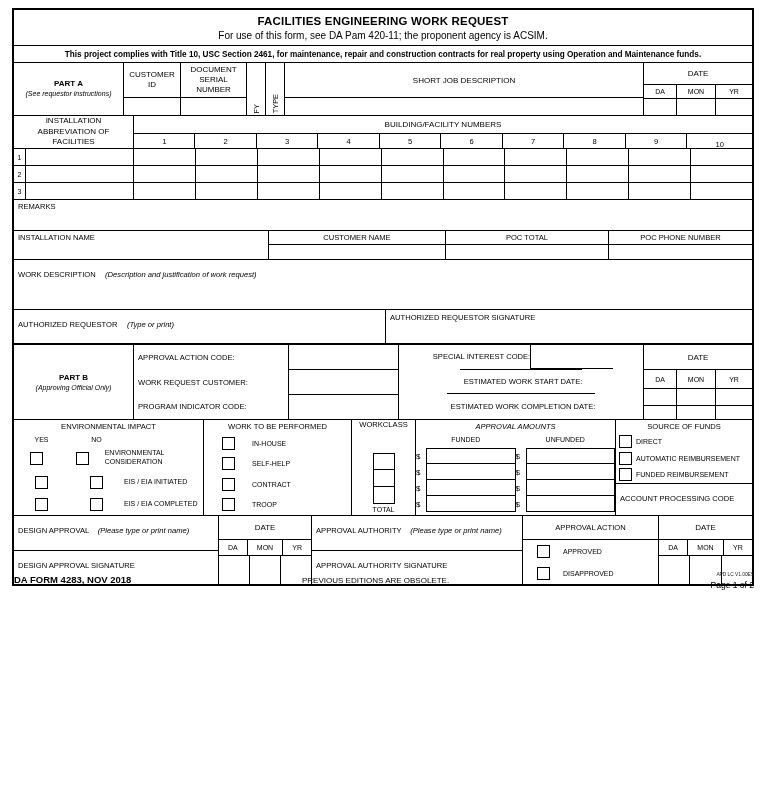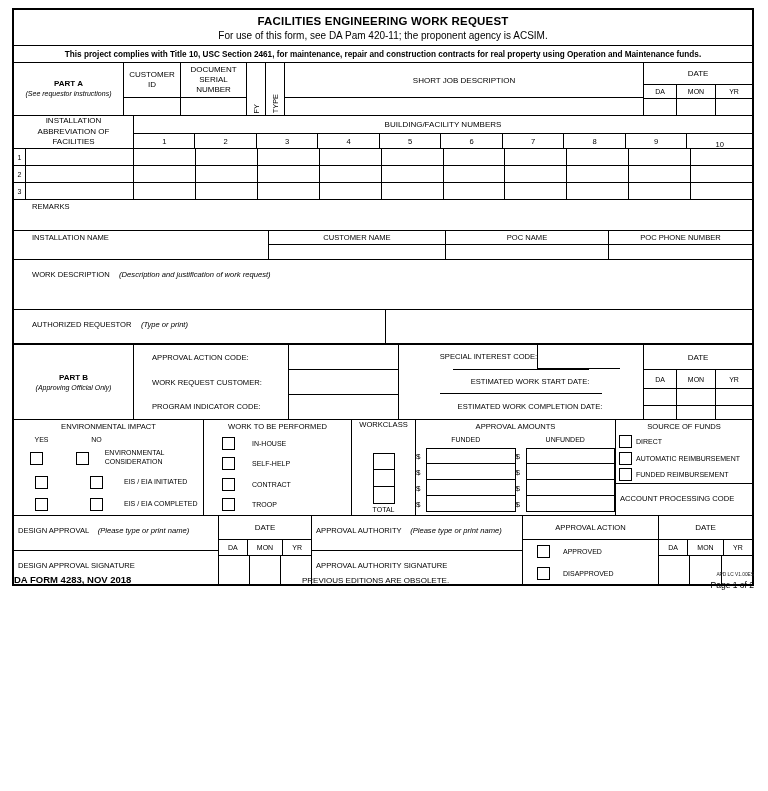--- a/index.html
+++ b/index.html
@@ -25,21 +25,21 @@
   .ital{font-style:italic;}
   .bold{font-weight:bold;}
 
   .titlebox{height:36px;flex-direction:column;justify-content:center;}
   .complybox{height:17px;}
 
   .vert{writing-mode:vertical-rl;transform:rotate(180deg);font-size:7.4px;white-space:nowrap;}
 
   .chk{width:13px;height:13px;border:1px solid #000;box-sizing:border-box;background:#fff;display:inline-block;}
 
-  .pad4{padding-left:18px;}
+  .pad4{padding-left:4px;}
 
   .stack{display:flex;flex-direction:column;}
   .grow{flex:1 1 auto;}
 
   .footer{position:absolute;left:12px;top:572px;width:742px;height:22px;}
   .f-left{position:absolute;left:2px;top:2px;font-size:9.5px;font-weight:bold;}
   .f-mid{position:absolute;left:290px;top:4px;font-size:8px;}
   .f-r1{position:absolute;right:0px;top:0px;font-size:4.8px;color:#222;}
   .f-r2{position:absolute;right:0px;top:8px;font-size:8.5px;}
 
@@ -221,21 +221,21 @@
         <div class="t-lbl pad4" style="padding-top:2px;">INSTALLATION NAME</div>
       </div>
       <div class="cell stack br" style="width:177px;height:28px;">
         <div class="ctr bb" style="height:13px;">
             <span class="t-lbl">CUSTOMER NAME</span>
           </div>
         <div class="grow"></div>
       </div>
       <div class="cell stack br" style="width:163px;height:28px;">
         <div class="ctr bb" style="height:13px;">
-            <span class="t-lbl">POC NAME</span>
+            <span class="t-lbl">POC TOTAL</span>
           </div>
         <div class="grow"></div>
       </div>
       <div class="cell stack grow" style="height:28px;">
         <div class="ctr bb" style="height:13px;">
             <span class="t-lbl">POC PHONE NUMBER</span>
           </div>
         <div class="grow"></div>
       </div>
     </div>
@@ -247,20 +247,23 @@
       </div>
     </div>
 
     <div class="row" style="border-bottom:2px solid #000;">
       <div class="cell br" style="width:372px;height:33px;">
         <div class="pad4" style="padding-top:3px;">
           <span class="t-lbl">AUTHORIZED REQUESTOR</span>
           <span class="t-lbl ital" style="margin-left:5px;">(Type or print)</span>
         </div>
       </div>
+      <div class="cell grow" style="height:33px;">
+        <div class="t-lbl pad4" style="padding-top:3px;">AUTHORIZED REQUESTOR SIGNATURE</div>
+      </div>
     </div>
 
     <div class="row bb">
       <div class="cell ctr stack br" style="width:120px;height:74px;justify-content:center;">
         <div class="t-hdr bold">PART B</div>
         <div class="t-sm ital" style="margin-top:2px;">(Approving Official Only)</div>
       </div>
 
       <div class="cell stack br" style="width:155px;height:74px;">
         <div class="lft grow pad4">
@@ -417,21 +420,21 @@
           </div>
         <div class="grow ctr stack" style="justify-content:flex-end;padding-bottom:4px;">
           <div class="wcbox"></div>
           <div class="wcbox" style="border-top:none;"></div>
           <div class="wcbox" style="border-top:none;"></div>
           <div class="t-sm" style="margin-top:2px;">TOTAL</div>
         </div>
       </div>
 
       <div class="cell stack br" style="width:200px;height:95px;">
-        <div class="ctr" style="height:13px;">
+        <div class="ctr" style="height:13px;font-style:italic;">
             <span class="t-lbl">APPROVAL AMOUNTS</span>
           </div>
         <div class="row" style="height:12px;">
           <div class="cell ctr" style="width:100px;">
               <span class="t-sm">FUNDED</span>
             </div>
           <div class="cell ctr" style="width:100px;">
               <span class="t-sm">UNFUNDED</span>
             </div>
         </div>

